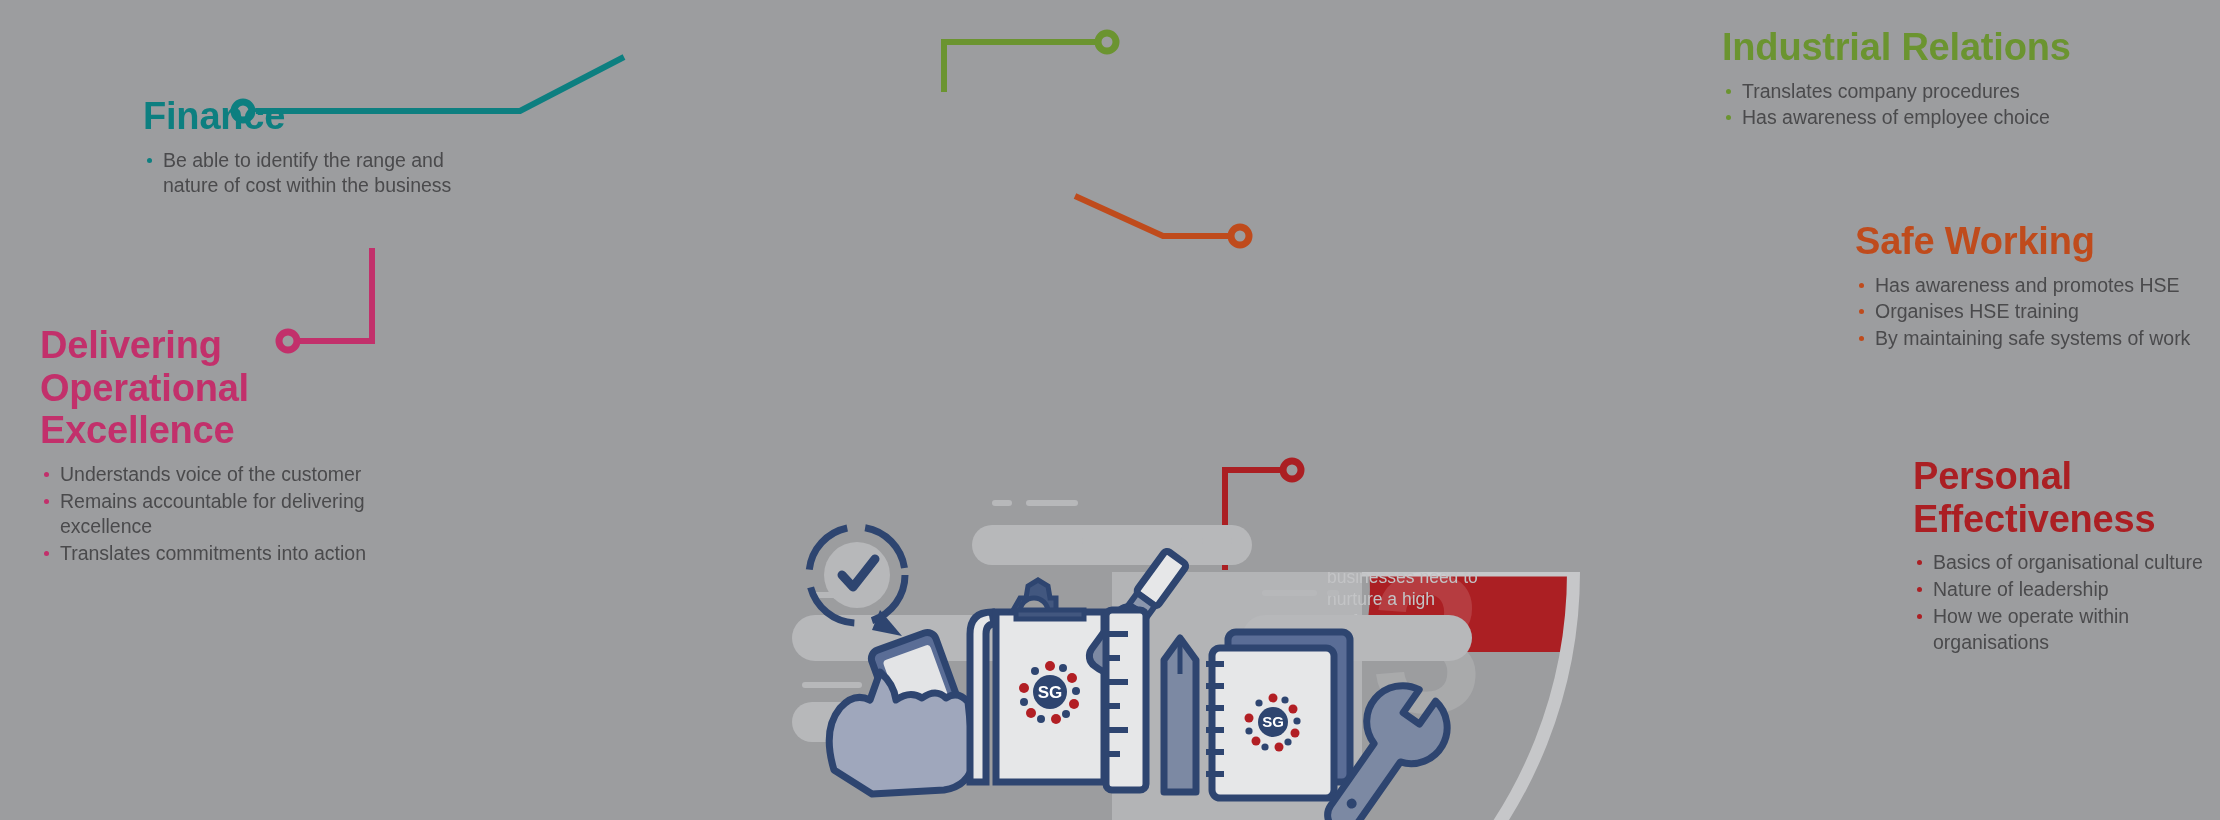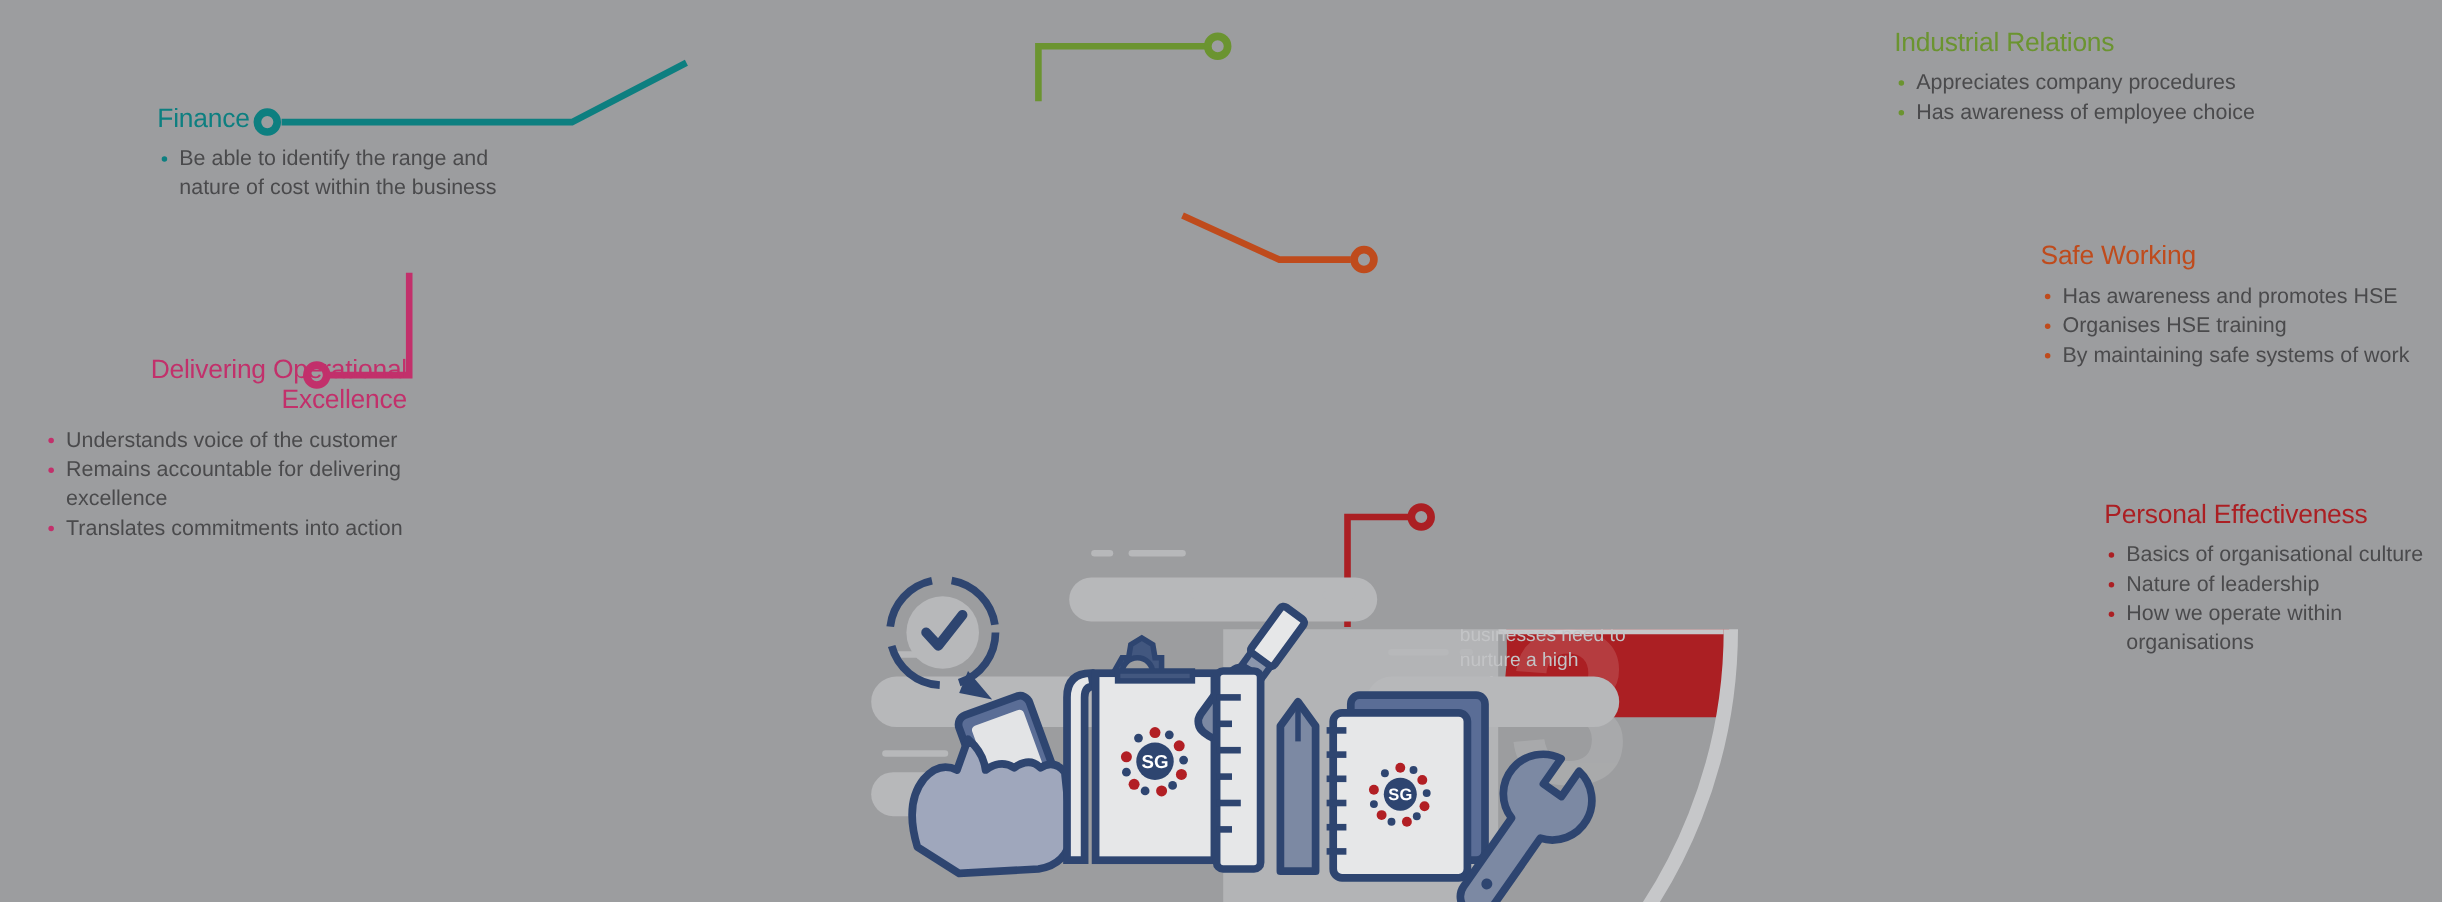--- a/index.html
+++ b/index.html
@@ -11,22 +11,22 @@
     overflow:hidden;
     position:relative;
   }
   .stage{position:absolute;inset:0;width:2220px;height:820px;}
   svg.wheel{position:absolute;left:0;top:0;width:2220px;height:820px;}
 
   
   .callout{position:absolute;}
   .callout h2{
     margin:0;
-    font-weight:normal;
-    font-size:24px;
+    font-weight:bold;
+    font-size:38px;
     line-height:1.12;
     letter-spacing:-0.2px;
   }
   .callout ul{
     margin:10px 0 0 0;
     padding:0;
     list-style:none;
   }
   .callout li{
     position:relative;
@@ -41,21 +41,21 @@
     position:absolute;
     left:4px;top:10px;
     width:5px;height:5px;border-radius:50%;
     background:currentColor;
   }
   .callout.c-finance{left:143px;top:95px;width:330px;}
   .callout.c-finance h2{color:#0d7f80;}
   .callout.c-finance li:before{background:#0d7f80;}
 
   .callout.c-doe{left:40px;top:324px;width:330px;}
-  .callout.c-doe h2{color:#c2306b;text-align:right;}
+  .callout.c-doe h2{color:#c2306b;}
   .callout.c-doe li:before{background:#c2306b;}
 
   .callout.c-ir{left:1722px;top:26px;width:440px;}
   .callout.c-ir h2{color:#6b9430;}
   .callout.c-ir li:before{background:#6b9430;}
 
   .callout.c-sw{left:1855px;top:220px;width:420px;}
   .callout.c-sw h2{color:#bf4b1c;}
   .callout.c-sw li:before{background:#bf4b1c;}
 
@@ -395,21 +395,21 @@
     <ul>
       <li>Understands voice of the customer</li>
       <li>Remains accountable for delivering excellence</li>
       <li>Translates commitments into action</li>
     </ul>
   </div>
 
   <div class="callout c-ir">
     <h2>Industrial Relations</h2>
     <ul>
-      <li>Appreciates company procedures</li>
+      <li>Translates company procedures</li>
       <li>Has awareness of employee choice</li>
     </ul>
   </div>
 
   <div class="callout c-sw">
     <h2>Safe Working</h2>
     <ul>
       <li>Has awareness and promotes HSE</li>
       <li>Organises HSE training</li>
       <li>By maintaining safe systems of work</li>

